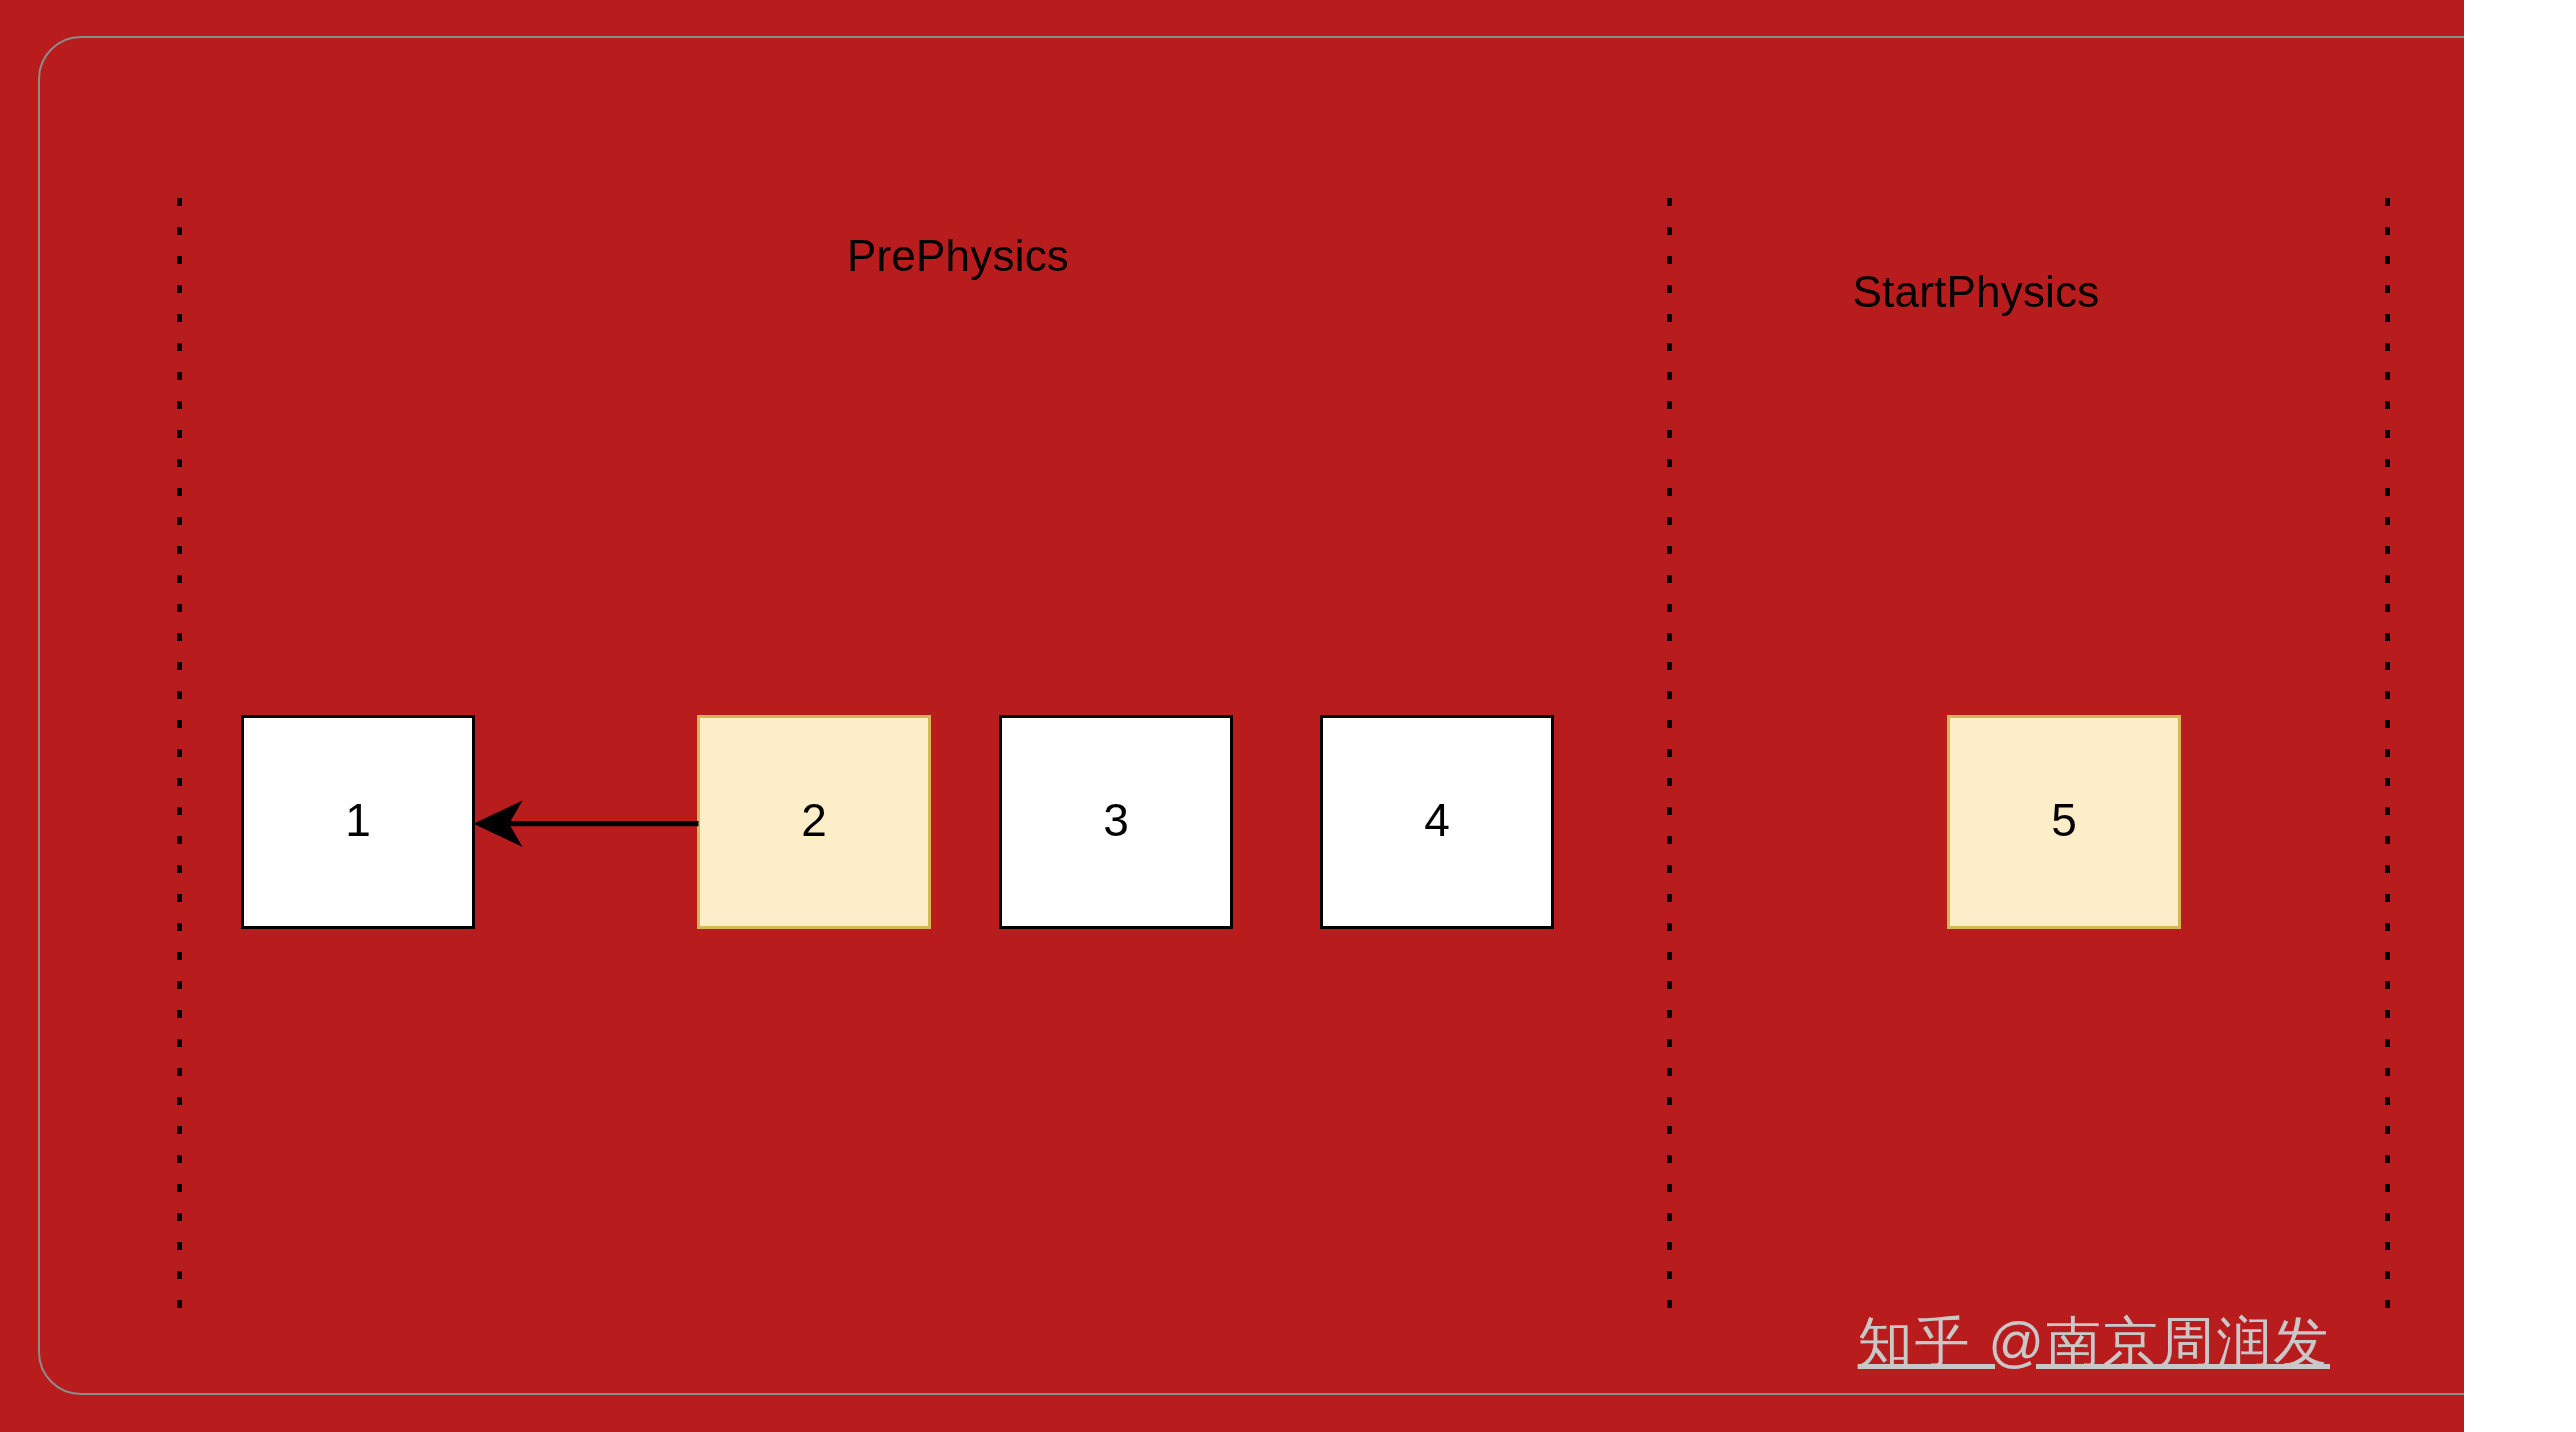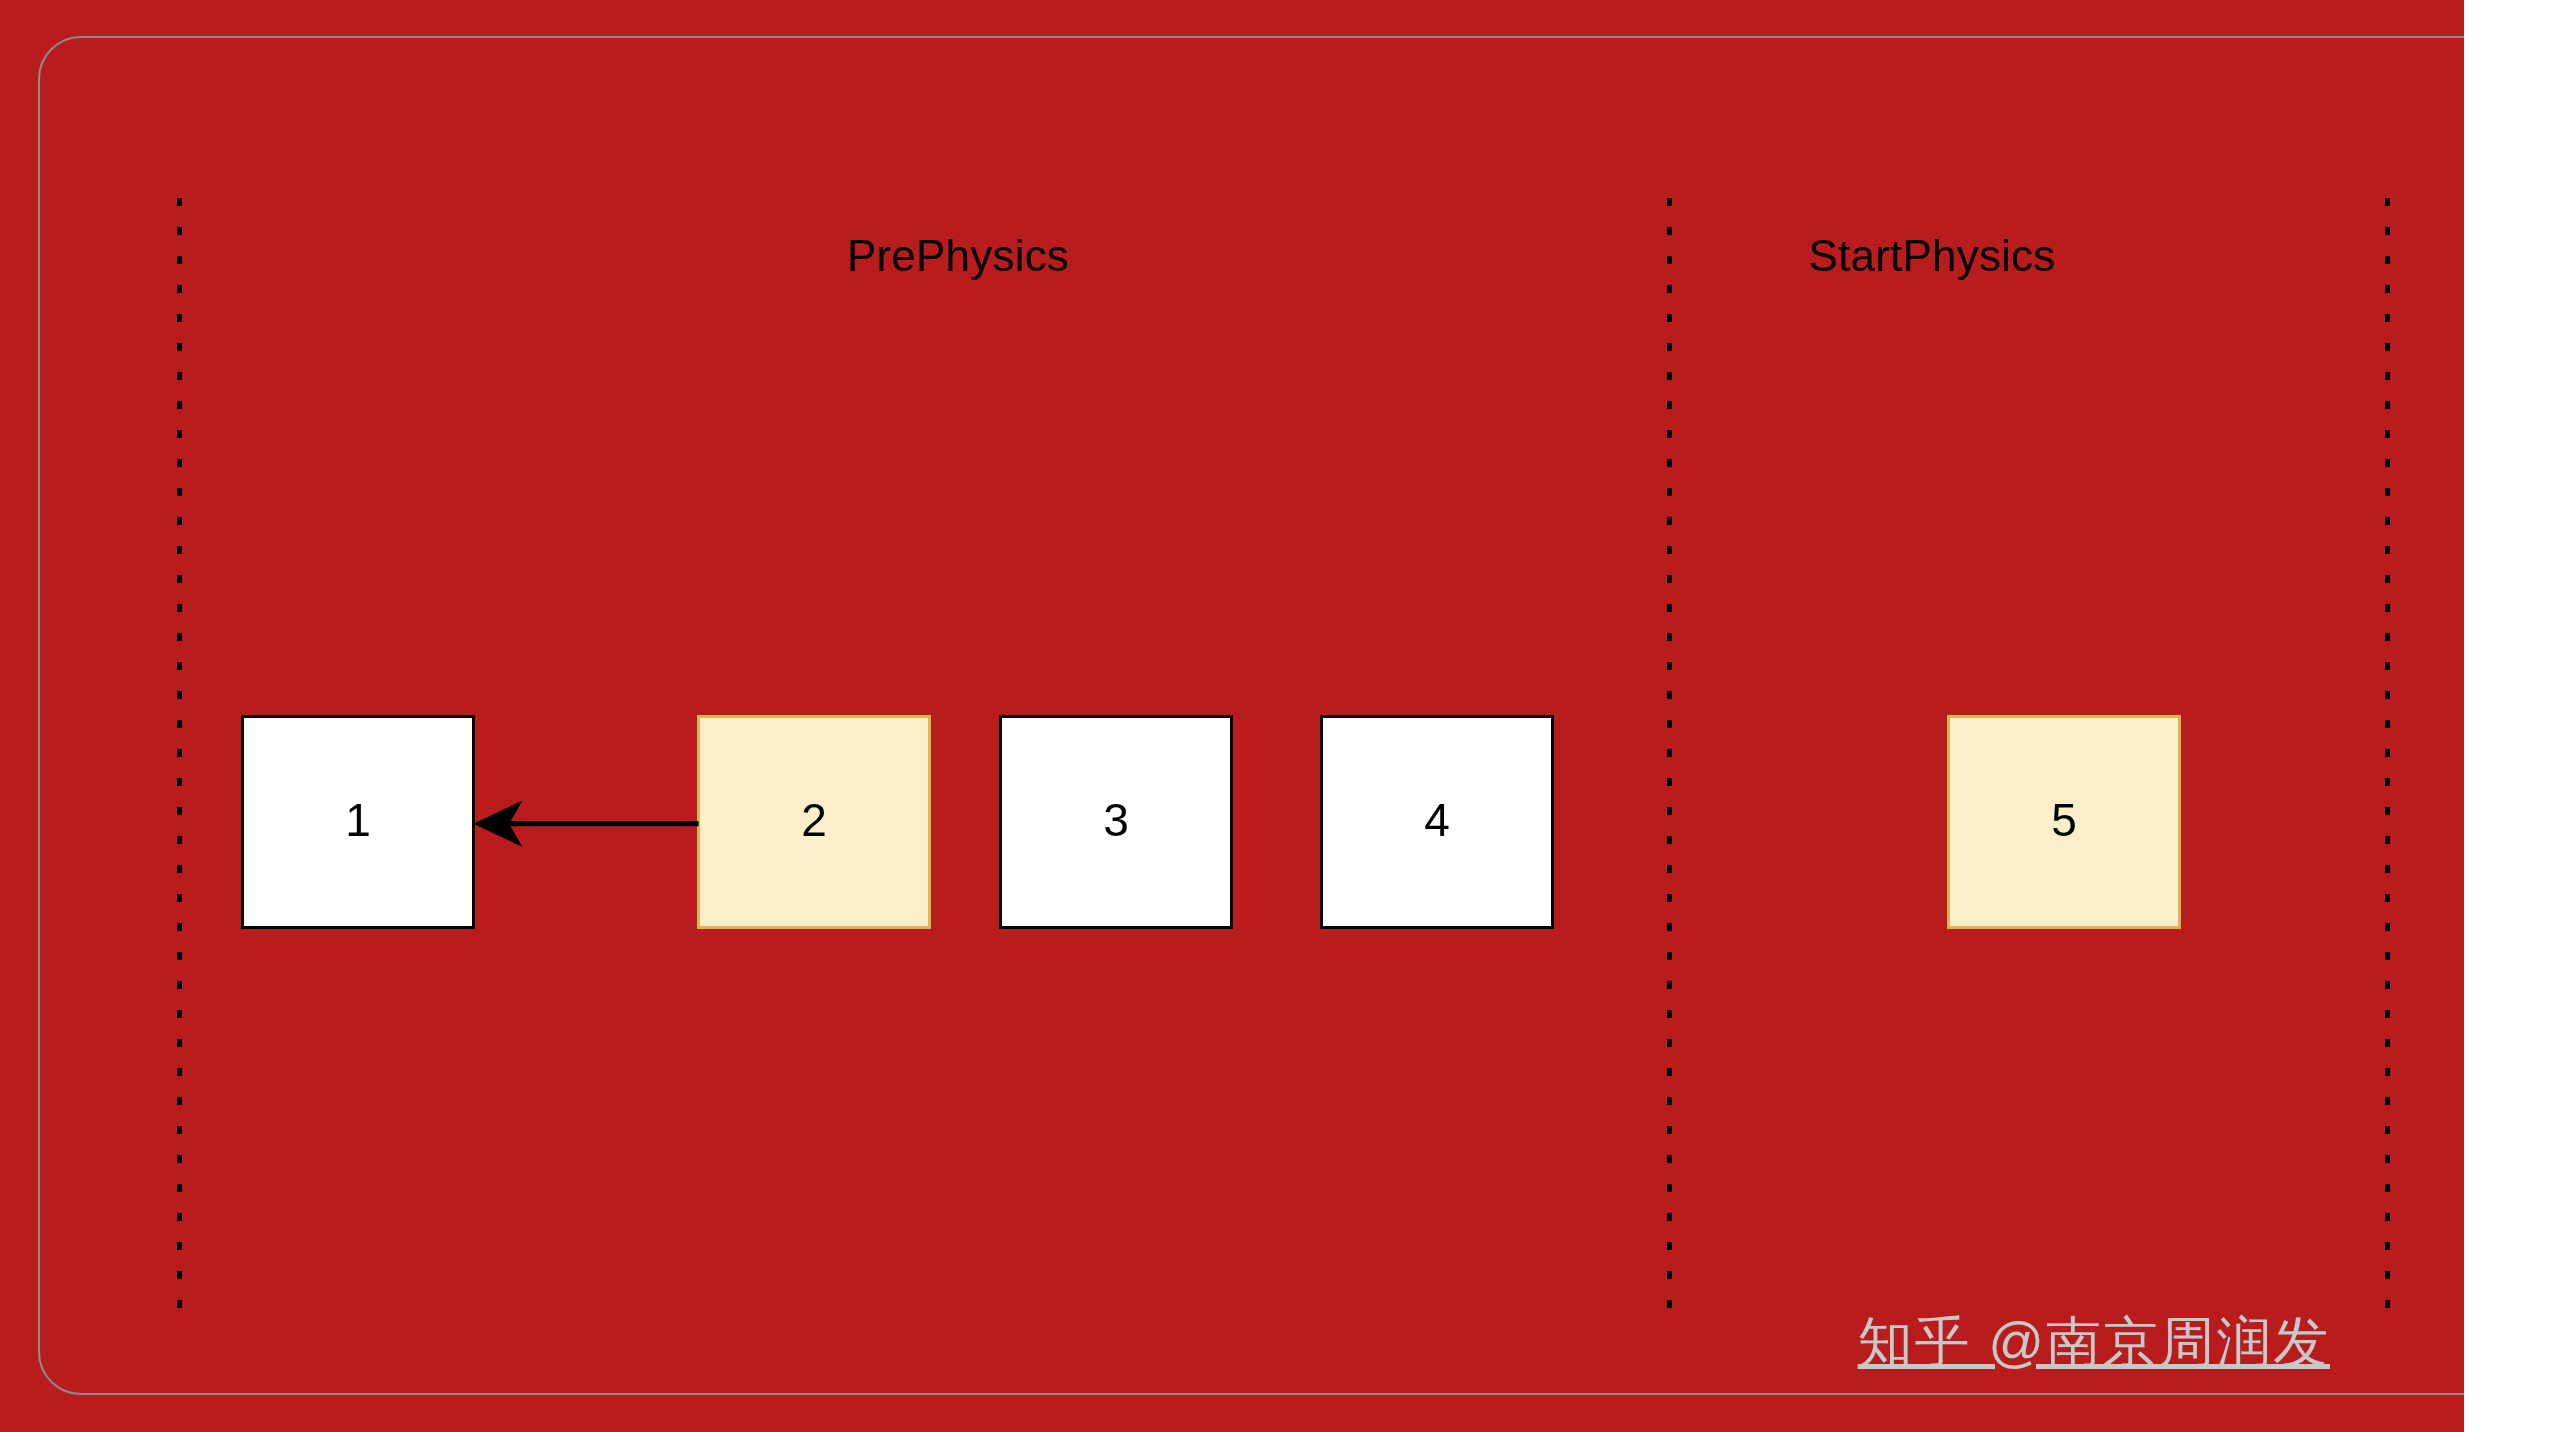--- a/index.html
+++ b/index.html
@@ -105,21 +105,21 @@
 
 <div id="canvas">
 
   <div class="outer-frame"></div>
 
   <div class="swimlane-divider" style="left:177px;"></div>
   <div class="swimlane-divider" style="left:1667px;"></div>
   <div class="swimlane-divider" style="left:2385px;"></div>
 
   <div class="lane-title" style="left:958px;">PrePhysics</div>
-  <div class="lane-title" style="left:1932px;">StartPhysics</div>
+  <div class="lane-title" style="left:1976px;margin-top:36px;">StartPhysics</div>
 
   <div class="node plain" style="left:241px; top:715px;">
     <span class="node-label">1</span>
   </div>
 
   <div class="node highlight" style="left:697px; top:715px;">
     <span class="node-label">2</span>
   </div>
 
   <div class="node plain" style="left:999px; top:715px;">

